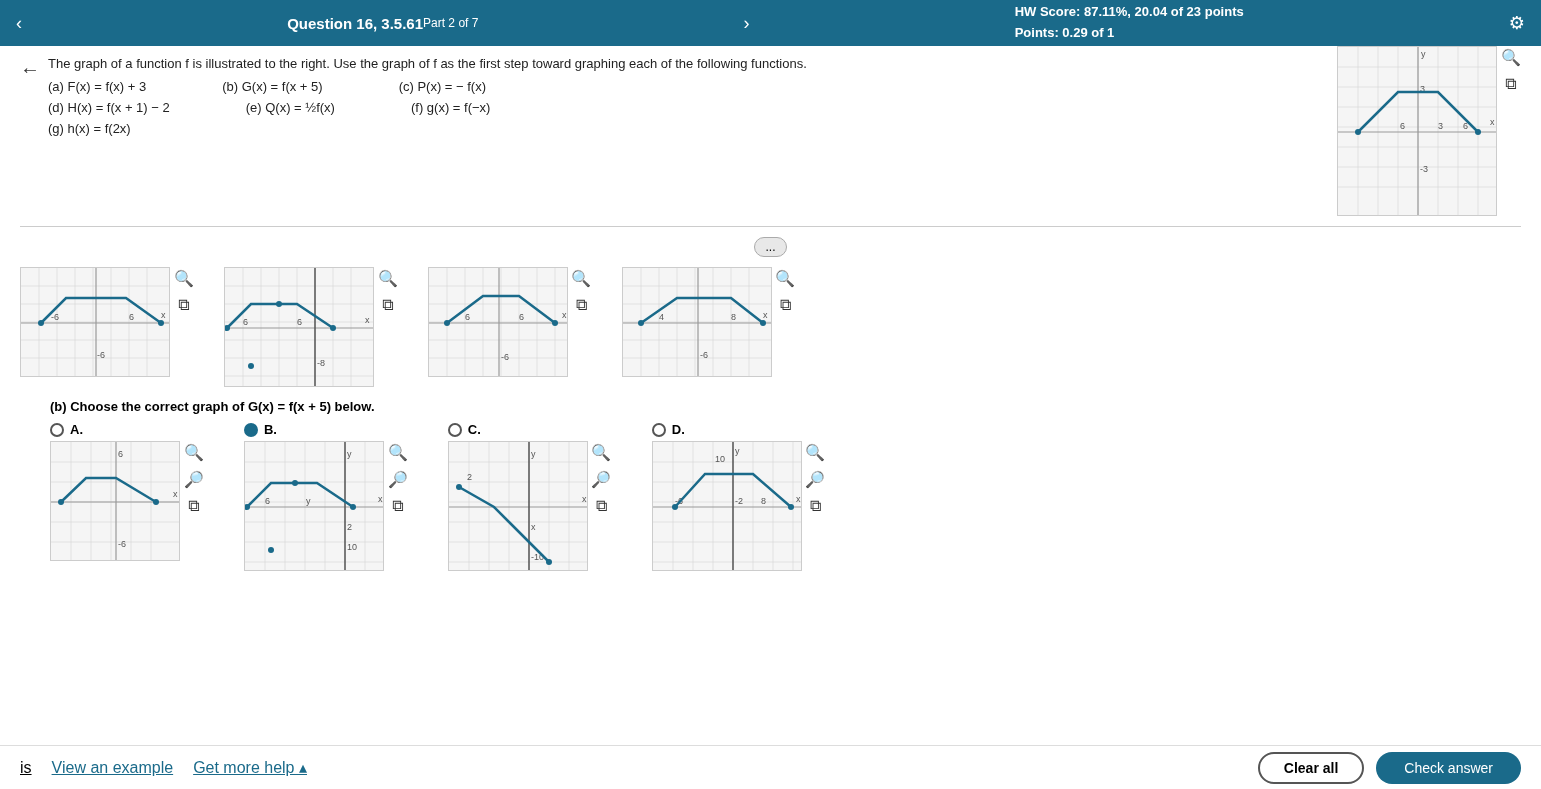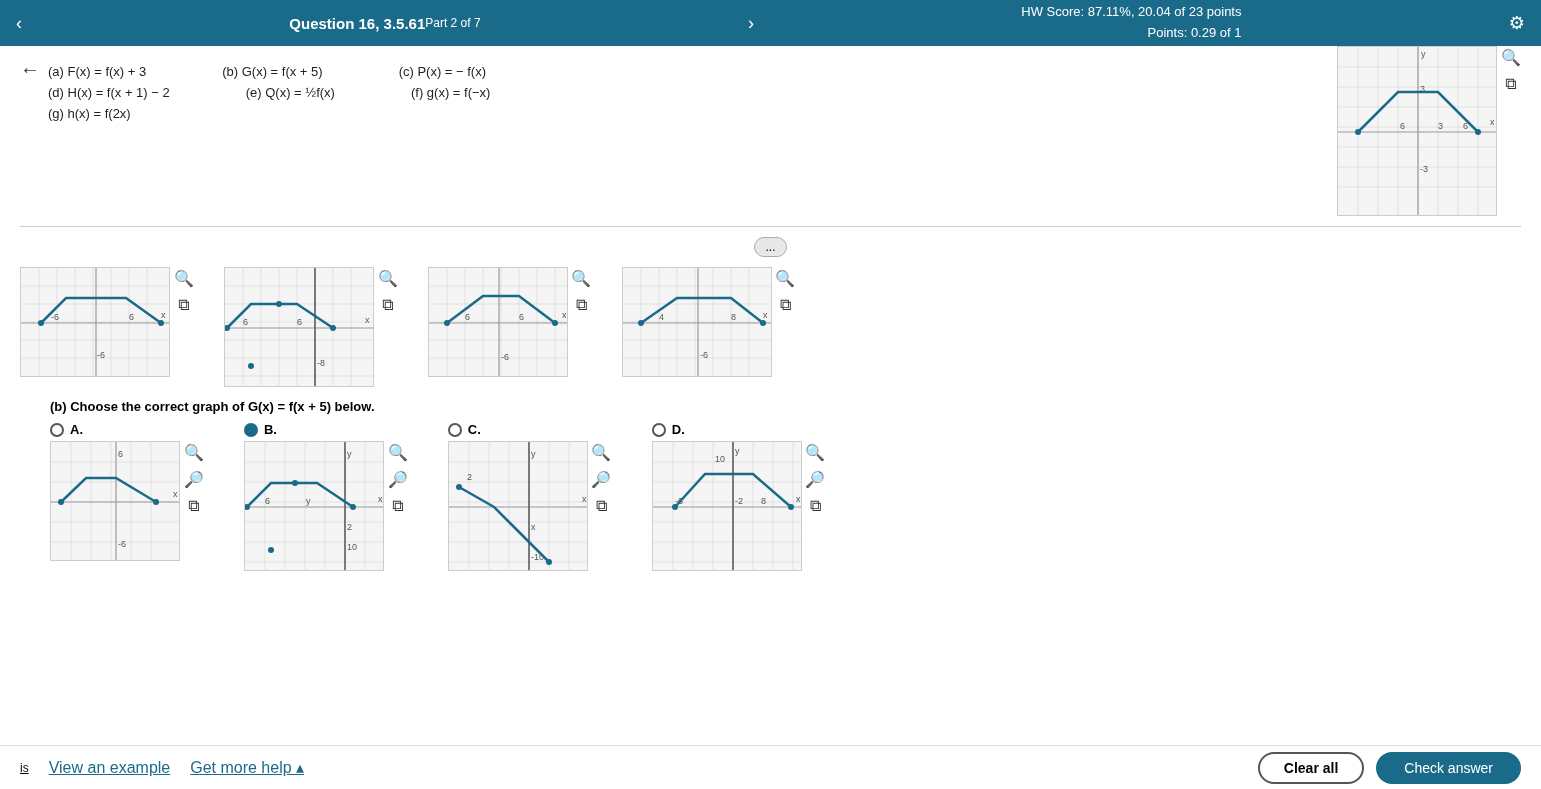--- a/index.html
+++ b/index.html
@@ -12,21 +12,21 @@
       align-items: center;
       justify-content: space-between;
       padding: 6px 16px;
       height: 46px;
     }
     .top-bar-center {
       display: flex; align-items: center;
     }
     .top-bar-center .question-title { font-size: 15px; font-weight: bold; }
     .top-bar-center .part-label { font-size: 12px; }
-    .top-bar-score { text-align: right; font-size: 13px; line-height: 1.6; }
+    .top-bar-score { font-size: 13px; line-height: 1.6; font-weight: bold; }
     .top-bar-nav { display: flex; align-items: center; gap: 10px; }
     .nav-arrow { background: none; border: none; color: white; font-size: 18px; cursor: pointer; }
     .gear-icon { color: white; font-size: 18px; cursor: pointer; }
 
     .main-content { padding: 10px 20px; }
 
     .back-btn { background: none; border: none; font-size: 20px; cursor: pointer; color: #333; margin-right: 8px; vertical-align: middle; }
 
     .question-text { font-size: 13px; color: #222; margin-bottom: 10px; display: inline; }
 
@@ -111,20 +111,21 @@
     <div>Points: 0.29 of 1</div>
   </div>
   <span class="gear-icon">⚙</span>
 </div>
 
 <div class="main-content">
 
   <div class="question-header">
     <button class="back-btn">←</button>
     <div class="question-body">
+      <span class="question-text">The graph of a function f is illustrated to the right. Use the graph of f as the first step toward graphing each of the following functions.</span>
 
       
       <div class="ref-graph-container">
         <div style="display:flex; gap:4px; align-items:flex-start;">
           <svg width="160" height="170" class="graph-canvas">
 
             <line x1="0" y1="20" x2="160" y2="20" class="grid-line"></line>
             <line x1="0" y1="40" x2="160" y2="40" class="grid-line"></line>
             <line x1="0" y1="60" x2="160" y2="60" class="grid-line"></line>
             <line x1="0" y1="80" x2="160" y2="80" class="grid-line"></line>
@@ -487,21 +488,21 @@
         </div>
       </div>
     </div>
 
   </div>
 
 </div>
 
 <div class="bottom-bar">
   <div class="bottom-left">
-    <span style="font-size:12px;text-decoration:underline;">is</span>
+    <span style="font-size:16px;text-decoration:underline;">is</span>
     <a class="bottom-link">View an example</a>
     <a class="bottom-link">Get more help ▴</a>
   </div>
   <div style="display:flex;gap:12px;align-items:center;">
     <button class="clear-all-btn">Clear all</button>
     <button class="check-answer-btn">Check answer</button>
   </div>
 </div>
 
 </body></html>

